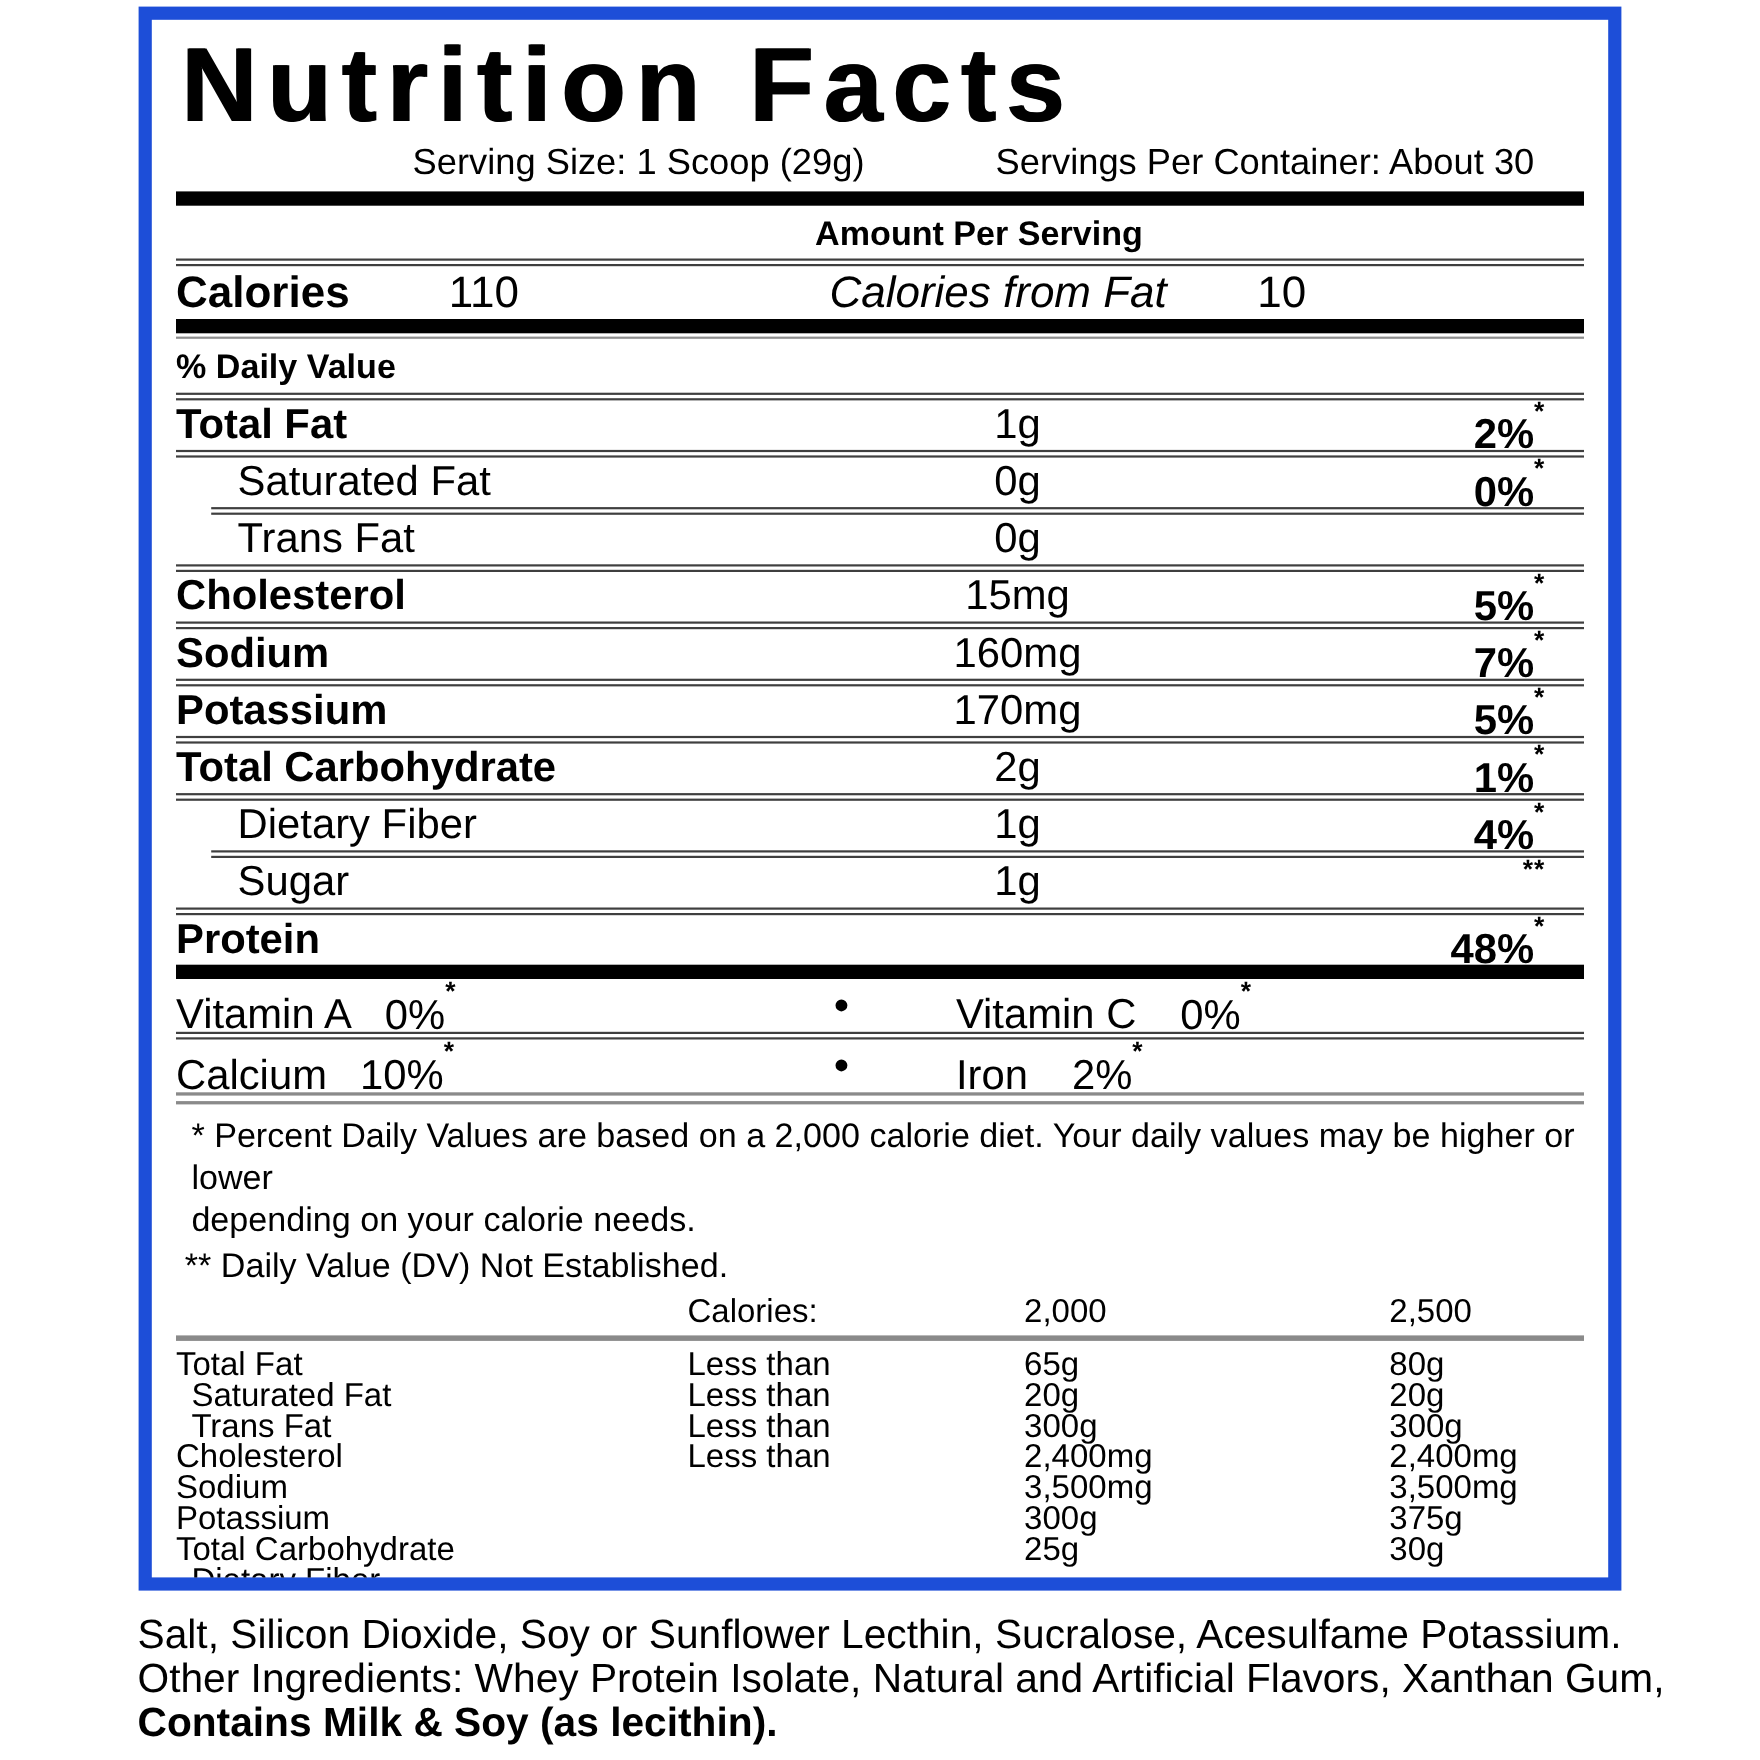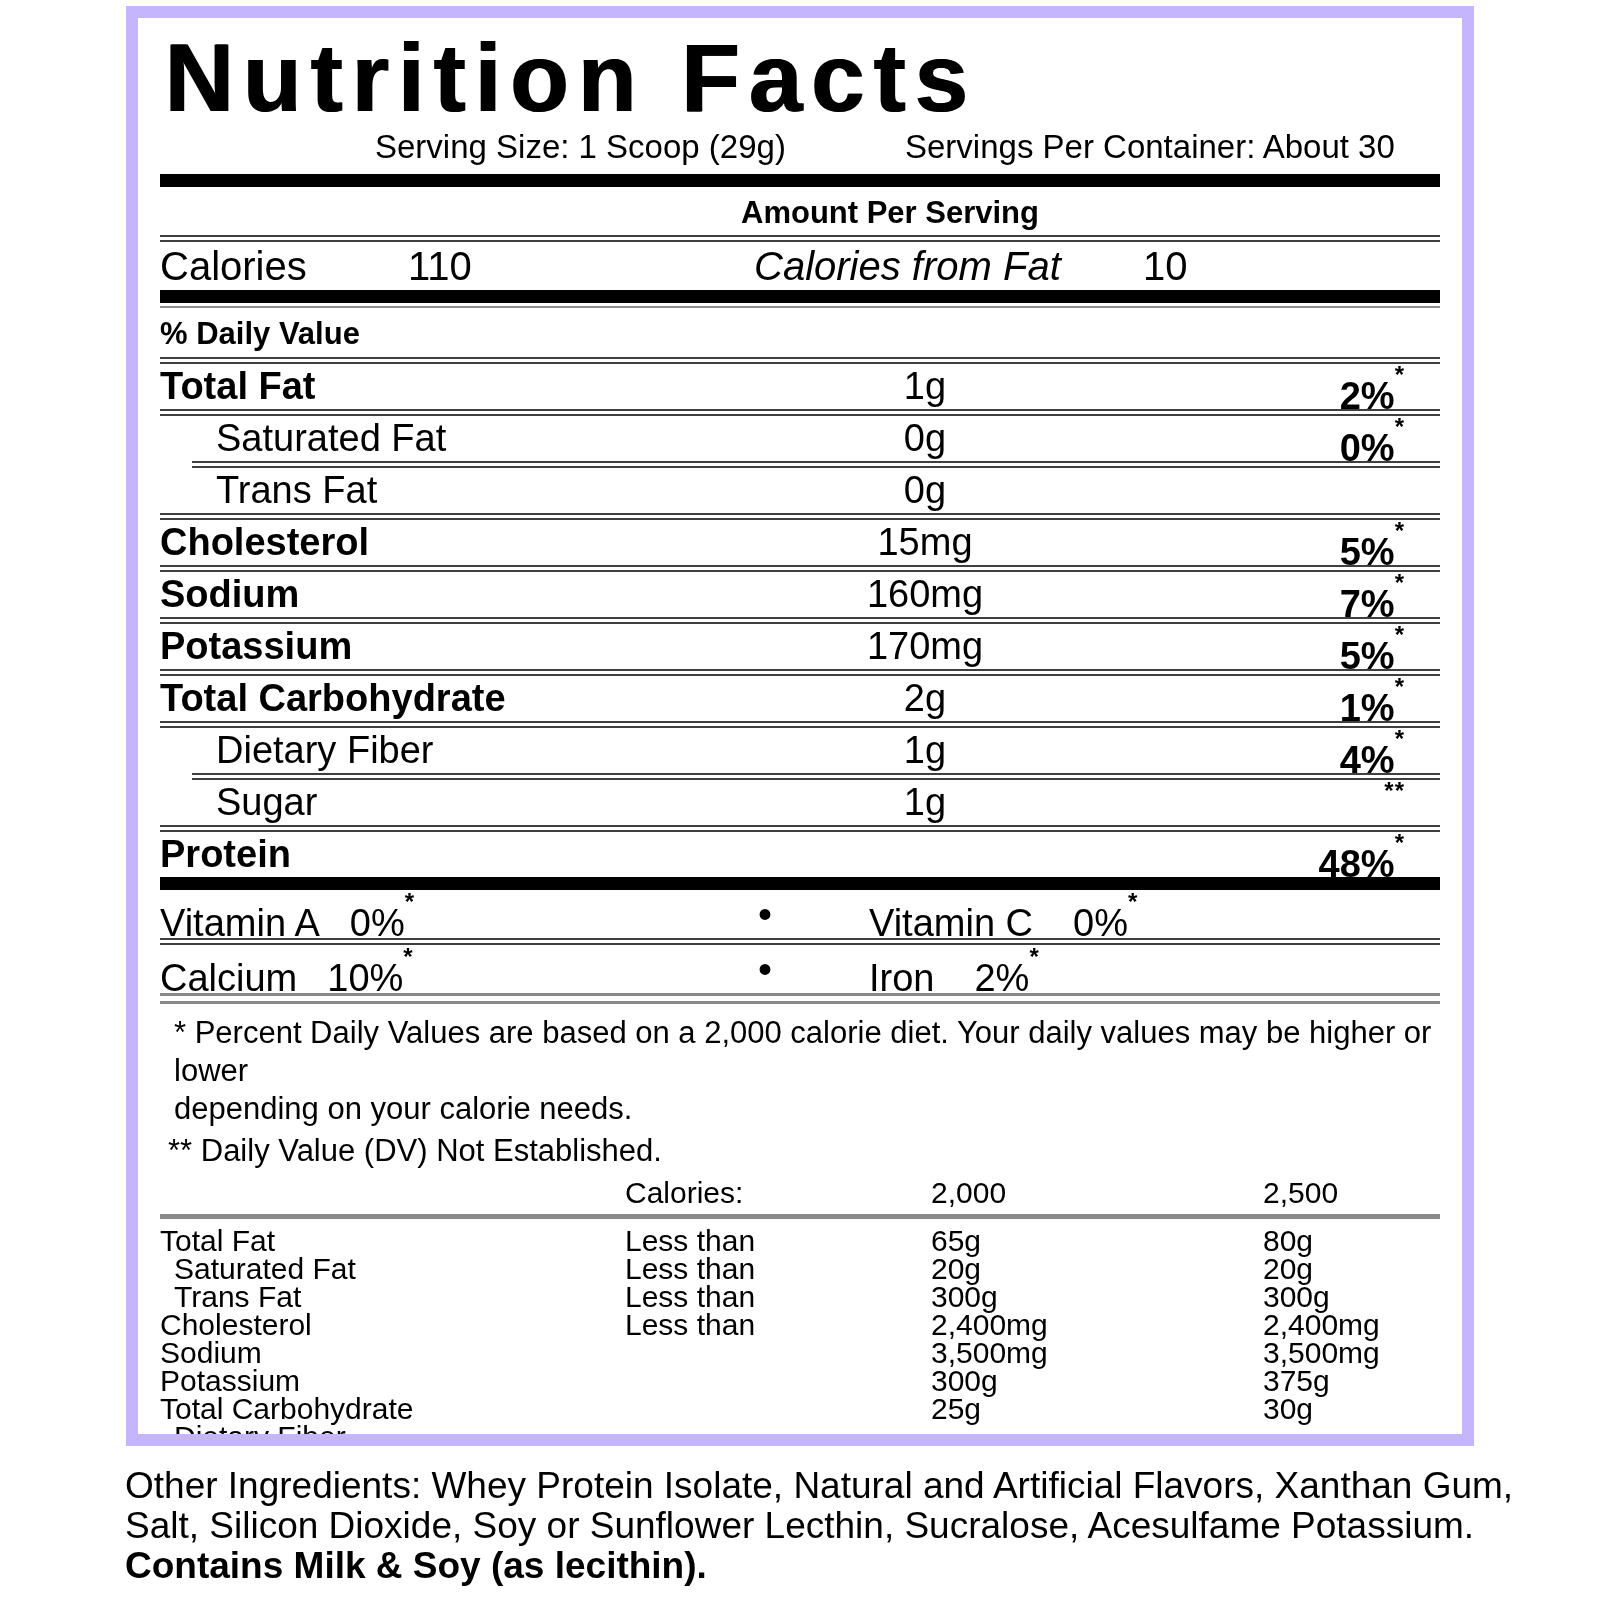--- a/index.html
+++ b/index.html
@@ -3,38 +3,38 @@
 <meta charset="utf-8">
 <style>
   html,body{margin:0;padding:0;}
   body{
     width:1600px;height:1600px;position:relative;background:#ffffff;
     font-family:"Liberation Sans","DejaVu Sans",sans-serif;color:#000;
     -webkit-font-smoothing:antialiased;
   }
   .box{
     position:absolute;left:126px;top:6px;width:1348px;height:1440px;
-    border:12px solid #c4b5fd;box-sizing:border-box;padding:0 22px;background:#fff;
+    border:12px solid #1d4ed8;box-sizing:border-box;padding:0 22px;background:#fff;
     overflow:hidden;
   }
   .title{
     margin:10px 0 0 4px;font-size:96px;line-height:100px;font-weight:bold;
     letter-spacing:9px;text-shadow:1.5px 0 0 #000;white-space:nowrap;
   }
   .serving-row{position:relative;height:34px;font-size:33px;line-height:34px;margin-top:2px;}
   .serving-size{position:absolute;left:215px;}
   .servings-pc{position:absolute;left:745px;}
   .bar{height:13px;background:#000;}
   .bar1{margin-top:10px;}
   .aps{text-align:center;font-weight:bold;font-size:31px;padding:8px 0 4px 0;transform:translateX(90px);}
   .sep{height:7px;border-top:2px solid #3f3f3f;border-bottom:2px solid #3f3f3f;box-sizing:border-box;}
   .sep.ind{margin-left:32px;}
   .thinline{height:2px;background:#8d8d8d;margin-top:3px;}
   .cal-row{position:relative;height:48px;font-size:40px;line-height:48px;}
-  .cal-label{font-weight:normal;}
+  .cal-label{font-weight:bold;}
   .cal-val{position:absolute;left:248px;}
   .cal-ff{position:absolute;left:594px;font-style:italic;}
   .cal-ffv{position:absolute;left:983px;}
   .dvh{text-align:left;font-weight:bold;font-size:31px;padding:8px 30px 5px 0;}
   .nrow{position:relative;height:45px;font-size:38px;line-height:45px;}
   .nname{font-weight:bold;}
   .nrow .ind{font-weight:normal;padding-left:56px;}
   .namt{position:absolute;left:610px;width:310px;text-align:center;font-weight:normal;}
   .ndv{position:absolute;right:35px;font-weight:bold;}
   sup.ast{font-size:24px;position:relative;top:-12px;font-weight:bold;letter-spacing:1px;}
@@ -237,16 +237,16 @@
       <span class="find">Dietary Fiber</span>
       <span class="tcol-q"></span>
       <span class="tcol-1"></span>
       <span class="tcol-2"></span>
     </div>
   </div>
 
 </div>
 
 <div class="ingredients">
+  <div>Salt, Silicon Dioxide, Soy or Sunflower Lecthin, Sucralose, Acesulfame Potassium.</div>
   <div>Other Ingredients: Whey Protein Isolate, Natural and Artificial Flavors, Xanthan Gum,</div>
-  <div>Salt, Silicon Dioxide, Soy or Sunflower Lecthin, Sucralose, Acesulfame Potassium.</div>
   <div class="ing-bold">Contains Milk &amp; Soy (as lecithin).</div>
 </div>
 
 </body></html>

